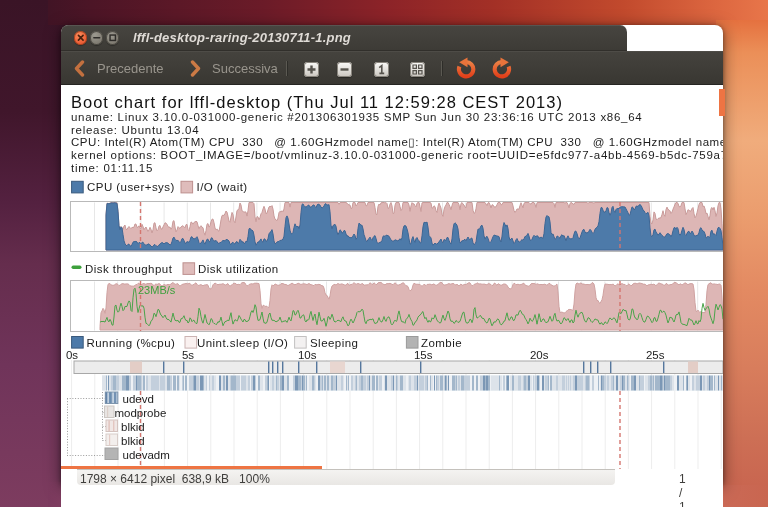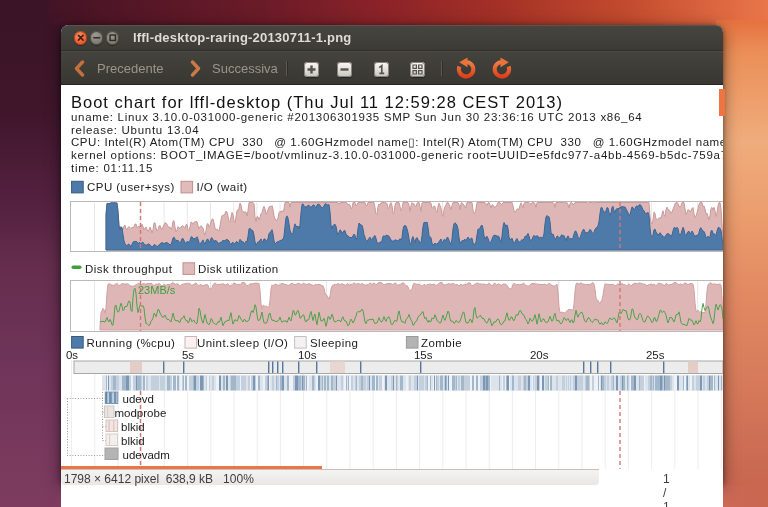--- a/index.html
+++ b/index.html
@@ -14,25 +14,26 @@
 .bgright { position:absolute; left:716px; top:20px; width:52px; height:465px; z-index:0;
   background:linear-gradient(to bottom, #e5713f 0%, #eb8f58 7%, #f0ac7c 26%, #eb9d6e 42%, #e38a62 58%, #d87d5c 75%, #cd6f55 90%, #c96650 100%); }
 .win {
   z-index:2;
   position:absolute; left:61px; top:25px; width:662px; height:460px;
   border-radius:8px 8px 4px 4px;
   box-shadow:0 3px 16px rgba(0,0,0,.5), 0 1px 4px rgba(0,0,0,.4);
   background:#fff;
 }
 .titlebar {
-  position:absolute; left:0; top:0; width:662px; height:26px;
+  position:absolute; left:0; top:0; width:566px; height:26px;
   border-radius:7px 7px 0 0;
   background:linear-gradient(#474540, #3d3b36);
   box-shadow:inset 0 1px 0 rgba(255,255,255,.09);
   border-bottom:1px solid #312f2b;
+  font-style:italic;
 }
 .btn { position:absolute; top:6px; width:13.5px; height:13.5px; border-radius:50%; }
 .btn-close { left:12.5px; background:radial-gradient(circle at 38% 30%, #f98c5b, #ee6239 58%, #d9532e); box-shadow:inset 0 0 0 1px rgba(120,40,10,.55), 0 1px 1px rgba(0,0,0,.3); }
 .btn-grey  { background:radial-gradient(circle at 38% 30%, #9c9990, #827e74 62%, #6d6a61); box-shadow:inset 0 0 0 1px rgba(40,38,34,.6), 0 1px 1px rgba(0,0,0,.3); }
 .glyph { position:absolute; left:0; top:0; width:100%; height:100%; }
 .title-text {
   position:absolute; left:72px; top:5px; font-size:13px; font-weight:bold; color:#dfdbd6;
   letter-spacing:0.2px;
 }
 .toolbar {
@@ -46,21 +47,21 @@
 .tb-sep { position:absolute; top:10px; width:1px; height:15px; background:#5b5952; box-shadow:1px 0 0 #2e2d29; }
 .zbtn {
   position:absolute; top:11px; width:15px; height:15px; border-radius:3.5px;
   background:linear-gradient(#fbfaf8, #c9c5be);
   box-shadow:inset 0 0 0 1px #88847c, 0 1px 1px rgba(0,0,0,.35);
 }
 .content {
   position:absolute; left:0; top:61px; width:662px; height:442px; background:#fff; overflow:hidden;
 }
 .statusbar {
-  position:absolute; left:0; bottom:0; width:538px; height:16px;
+  position:absolute; left:16px; bottom:0; width:538px; height:16px;
   background:linear-gradient(#f4f3f1, #e9e7e4);
   border-top:1px solid #c4c1bc; border-radius:0 0 4px 4px;
   font-size:12px; color:#3f3e3c;padding-left:12px;
 }
 .hscroll { position:absolute; left:0px; top:440.5px; width:261px; height:3.5px; background:#ee7443; z-index:5; }
 .vscroll { position:absolute; left:658px; top:64px; width:5.5px; height:27px; background:#ee7443; z-index:5; }
 </style></head>
 <body>
 <div class="bgtop"></div>
 <div class="bgbottom"></div>

